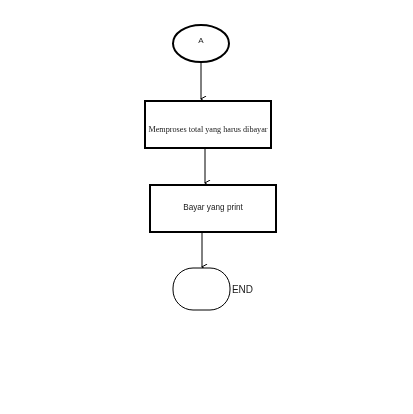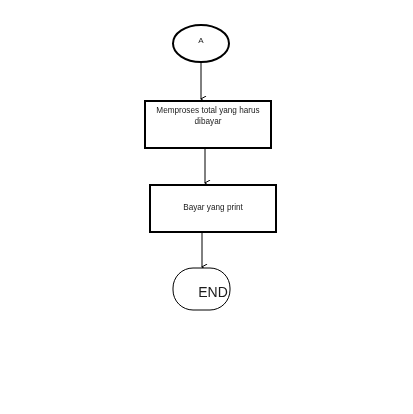--- a/index.html
+++ b/index.html
@@ -31,35 +31,37 @@
     pointer-events: none;
   }
   #label-start {
     left: 173px;
     top: 36px;
     width: 56px;
     font-size: 8px;
   }
   #label-process-1 {
     left: 148px;
-    top: 105px;
+    top: 124px;
     width: 120px;
     font-size: 8.2px;
+    font-family: Liberation Serif, serif;
   }
   #label-process-2 {
     left: 153px;
     top: 202px;
     width: 120px;
     font-size: 8.2px;
   }
   #label-end {
     left: 173px;
     top: 283px;
     width: 80px;
-    font-size: 14px;
+    font-size: 10px;
+    text-align: right;
   }
 </style>
 </head>
 <body>
 
 <svg id="flow-canvas" viewBox="0 0 413 414" xmlns="http://www.w3.org/2000/svg">
 
   <defs>
     <marker id="arrowhead" markerWidth="7" markerHeight="7" refX="3.2" refY="5.6" orient="auto" markerUnits="userSpaceOnUse">
       <path d="M0.2,0.4 L3.2,5.8 L6.2,0.4" fill="none" stroke="#000000" stroke-width="1"></path>

